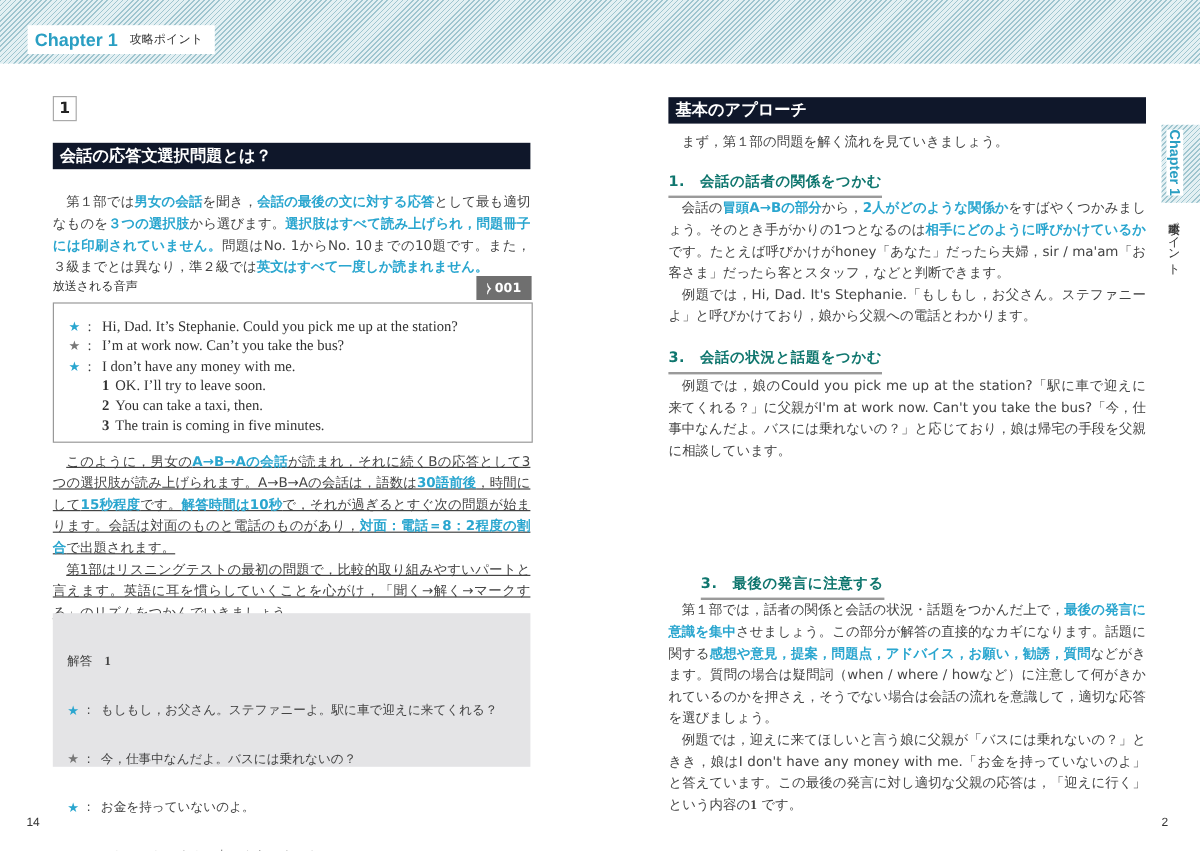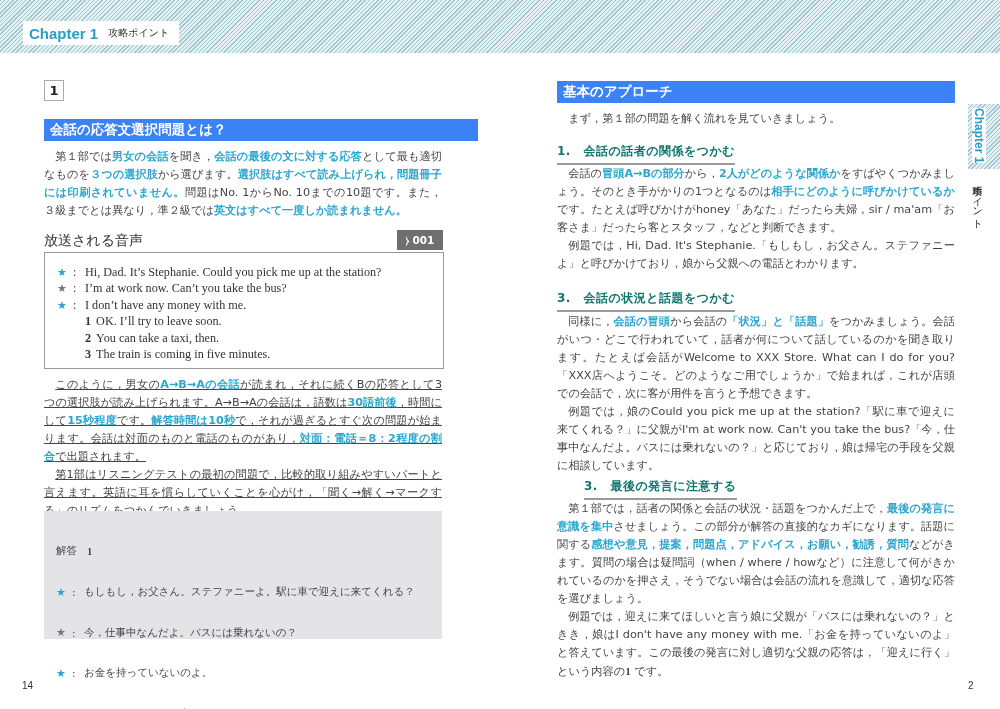--- a/index.html
+++ b/index.html
@@ -11,27 +11,27 @@
   }
   .top-band { position: absolute; left: 0; top: 0; width: 1000px; height: 53px; }
   .chapter-tab { position: absolute; left: 23px; top: 21px; height: 24px; background: #fff; padding: 0 10px 0 6px; display: flex; align-items: center; gap: 10px; }
   .chapter-tab .ch { font-family: "Liberation Sans", sans-serif; font-weight: bold; color: #2a9fc3; font-size: 15px; }
   .chapter-tab .sub { font-size: 10px; color: #333; }
 
   .sec-title { position: absolute; left: 44px; top: 80px; display: flex; align-items: center; gap: 10px; }
   .num-box { width: 20px; height: 21px; border: 1px solid #aaa; font-weight: bold; font-size: 13px; display: flex; align-items: center; justify-content: center; color: #222; }
   .sec-title .t { font-size: 17px; color: #222; }
 
-  .bar-head { position: absolute; height: 22px; background: #3b82f6; color: #fff; font-weight: bold; font-size: 13.5px; padding-left: 6px; display: flex; align-items: center; }
+  .bar-head { position: absolute; height: 22px; background: #0f172a; color: #fff; font-weight: bold; font-size: 13.5px; padding-left: 6px; display: flex; align-items: center; }
 
   .para { position: absolute; font-size: 11.2px; line-height: 18px; color: #444; text-align: justify; }
   .hl { color: #2aa6cf; font-weight: bold; }
   .para p { text-indent: 1em; }
 
-  .audio-label { position: absolute; left: 44px; top: 232px; font-size: 14px; color: #333; text-align: center; }
+  .audio-label { position: absolute; left: 44px; top: 232px; font-size: 10px; color: #333; text-align: center; }
   .audio-badge { position: absolute; left: 397px; top: 230px; width: 46px; height: 20px; background: #6f6f6f; color: #fff; font-size: 10.5px; font-weight: bold; display: flex; align-items: center; justify-content: center; gap: 3px; }
   .audio-box { position: absolute; left: 44px; top: 252px; width: 400px; height: 117px; border: 1px solid #999; padding: 11px 0 0 12px; font-family: "Liberation Serif", serif; font-size: 12.2px; color: #333; }
   .line { display: flex; align-items: center; height: 16.5px; }
   .star { width: 16px; font-size: 11px; }
   .star.blue { color: #2aa6cf; }
   .star.gray { color: #777; }
   .colon { width: 12px; }
   .opt { padding-left: 28px; }
   .opt b { margin-right: 5px; }
 
@@ -54,23 +54,23 @@
 <div class="top-band hatch"></div>
 <div class="chapter-tab">
   <span class="ch">Chapter 1</span>
   <span class="sub">攻略ポイント</span>
 </div>
 
 <div class="sec-title">
   <div class="num-box">1</div>
 </div>
 
-<div class="bar-head" style="left:44px; top:119px; width:434px;">会話の応答文選択問題とは？</div>
+<div class="bar-head" style="left:44px; top:119px; width:398px;">会話の応答文選択問題とは？</div>
 
-<div class="para" style="left:44px; top:148px; width:398px;">
+<div class="para" style="left:44px; top:160px; width:398px;">
   <p id="left-intro"><span>第１部では</span><span class="hl">男女の会話</span><span>を聞き，</span><span class="hl">会話の最後の文に対する応答</span><span>として最も適切なものを</span><span class="hl">３つの選択肢</span><span>から選びます。</span><span class="hl">選択肢はすべて読み上げられ，問題冊子には印刷されていません。</span><span>問題はNo. 1からNo. 10までの10題です。また，３級までとは異なり，準２級では</span><span class="hl">英文はすべて一度しか読まれません。</span></p>
 </div>
 
 <div class="audio-label">放送される音声</div>
 <div class="audio-badge">
   <span>⧽</span>
   <span>001</span>
 </div>
 
 <div class="audio-box">
@@ -158,21 +158,20 @@
 </div>
 
 <div id="right-sections">
     <div class="sub-head" style="left: 557px; top: 143px;">1.　会話の話者の関係をつかむ</div>
     <div class="para" style="left: 557px; top: 165px; width: 398px;">
       <p><span>会話の</span><span class="hl">冒頭A→Bの部分</span><span>から，</span><span class="hl">2人がどのような関係か</span><span>をすばやくつかみましょう。そのとき手がかりの1つとなるのは</span><span class="hl">相手にどのように呼びかけているか</span><span>です。たとえば呼びかけがhoney「あなた」だったら夫婦，sir / ma'am「お客さま」だったら客とスタッフ，などと判断できます。</span></p>
       <p><span>例題では，Hi, Dad. It's Stephanie.「もしもし，お父さん。ステファニーよ」と呼びかけており，娘から父親への電話とわかります。</span></p>
     </div>
     <div class="sub-head" style="left: 557px; top: 290px;">3.　会話の状況と話題をつかむ</div>
     <div class="para" style="left: 557px; top: 313px; width: 398px;">
-      <p><span>同様に，</span><span class="hl">会話の冒頭</span><span>から会話の</span><span class="hl">「状況」と「話題」</span><span>をつかみましょう。会話がいつ・どこで行われていて，話者が何について話しているのかを聞き取ります。たとえば会話がWelcome to XXX Store. What can I do for you?「XXX店へようこそ。どのようなご用でしょうか」で始まれば，これが店頭での会話で，次に客が用件を言うと予想できます。</span></p>
       <p><span>例題では，娘のCould you pick me up at the station?「駅に車で迎えに来てくれる？」に父親がI'm at work now. Can't you take the bus?「今，仕事中なんだよ。バスには乗れないの？」と応じており，娘は帰宅の手段を父親に相談しています。</span></p>
     </div>
     <div class="sub-head" style="left: 557px; top: 478px; margin-left: 27px;">3.　最後の発言に注意する</div>
     <div class="para" style="left: 557px; top: 500px; width: 398px;">
       <p><span>第１部では，話者の関係と会話の状況・話題をつかんだ上で，</span><span class="hl">最後の発言に意識を集中</span><span>させましょう。この部分が解答の直接的なカギになります。話題に関する</span><span class="hl">感想や意見，提案，問題点，アドバイス，お願い，勧誘，質問</span><span>などがきます。質問の場合は疑問詞（when / where / howなど）に注意して何がきかれているのかを押さえ，そうでない場合は会話の流れを意識して，適切な応答を選びましょう。</span></p>
       <p><span>例題では，迎えに来てほしいと言う娘に父親が「バスには乗れないの？」ときき，娘はI don't have any money with me.「お金を持っていないのよ」と答えています。この最後の発言に対し適切な父親の応答は，「迎えに行く」という内容の</span><span style="font-weight: bold; font-family: &quot;Liberation Serif&quot;, serif;">1</span><span> です。</span></p>
     </div>
   </div>
 
 <div class="side-tab hatch">

